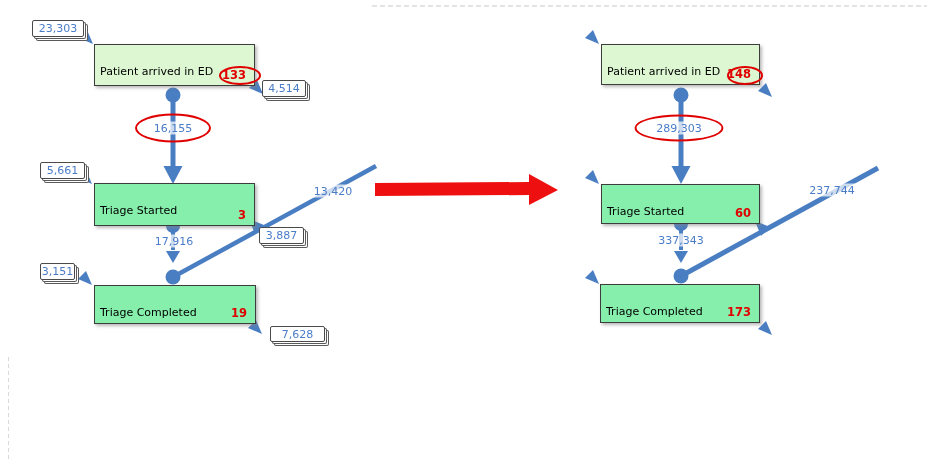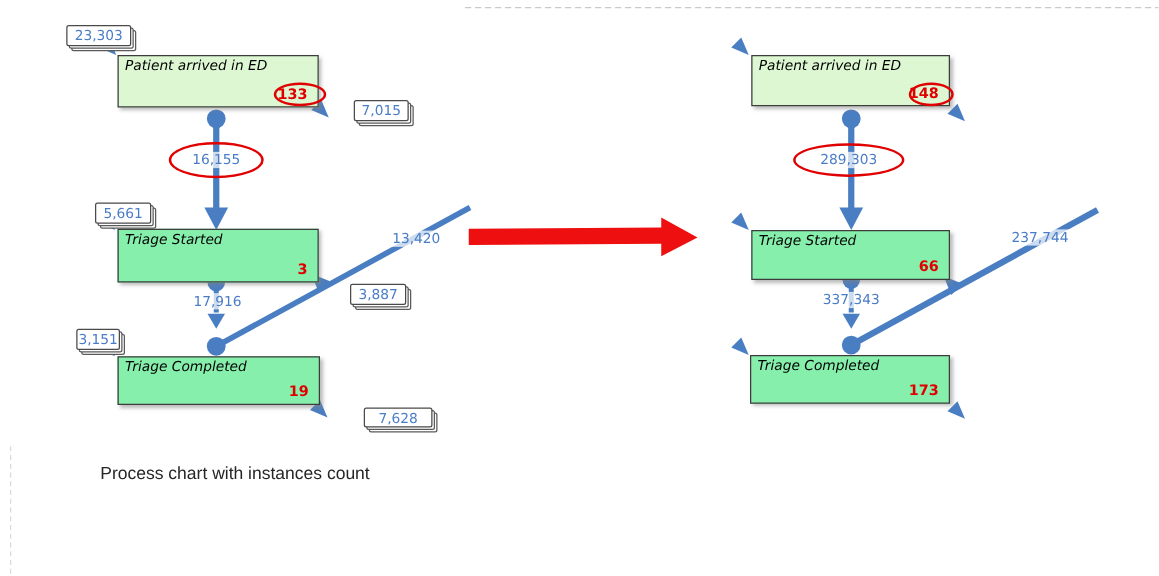--- a/index.html
+++ b/index.html
@@ -20,21 +20,21 @@
   .node {
     position: absolute;
     z-index: 2;
     border: 1.5px solid #3d3d3d;
     box-shadow: 2px 2px 3px rgba(130,130,130,0.55);
     font-size: 11px;
     color: #000;
   }
   .node.green { background: #dcf7d2; }
   .node.blue  { background: #86efac; }
-  .node-label { padding: 1px 5px; white-space: nowrap; font-style: italic; }
+  .node-label { padding: 20px 5px; white-space: nowrap; }
   .node-count {
     position: absolute;
     right: 8px;
     bottom: 3px;
     color: #e00000;
     font-weight: bold;
     font-size: 11.5px;
     text-align: right;
   }
   .count-ellipse {
@@ -49,21 +49,20 @@
     background: #ffffff;
     border: 1px solid #4a4a4a;
     border-radius: 2px;
     box-shadow: 2px 2px 0 -1px #ffffff, 2px 2px 0 0 #5a5a5a,
                 4px 4px 0 -1px #ffffff, 4px 4px 0 0 #5a5a5a;
     color: #4a7cc7;
     font-size: 11px;
     line-height: 15px;
     text-align: center;
     white-space: nowrap;
-    margin-left: 21px;
   }
   .edge-label {
     position: absolute;
     z-index: 5;
     transform: translate(-50%, -50%);
     color: #4a7cc7;
     font-size: 11px;
     background: rgba(255,255,255,0.72);
     padding: 0 2px;
     white-space: nowrap;
@@ -150,23 +149,23 @@
 
   <div class="node blue" style="left:94px;top:285px;width:162px;height:39px">
     <div class="node-label">Triage Completed</div>
     <div class="node-count">19</div>
   </div>
 
   <div class="callout" style="left:32px;top:20px;width:52px;height:17px">
     <span>23,303</span>
   </div>
   <div class="callout" style="left:262px;top:80px;width:44px;height:17px">
-    <span>7,015</span>
-  </div>
-  <div class="callout" style="left:55px;top:162px;width:45px;height:17px">
+    <span>4,514</span>
+  </div>
+  <div class="callout" style="left:40px;top:162px;width:45px;height:17px">
     <span>5,661</span>
   </div>
   <div class="callout" style="left:259px;top:227px;width:45px;height:17px">
     <span>3,887</span>
   </div>
   <div class="callout" style="left:40px;top:263px;width:35px;height:17px">
     <span>3,151</span>
   </div>
   <div class="callout" style="left:270px;top:326px;width:55px;height:16px">
     <span>7,628</span>
@@ -178,28 +177,27 @@
   <div class="edge-label" style="left:333px;top:191px">13,420</div>
 
   <div class="node green" style="left:601px;top:44px;width:159px;height:41px">
     <div class="node-label">Patient arrived in ED</div>
     <div class="count-ellipse" style="left:125px;top:21px;width:36px;height:19px"></div>
     <div class="node-count">148</div>
   </div>
 
   <div class="node blue" style="left:601px;top:184px;width:159px;height:40px">
     <div class="node-label">Triage Started</div>
-    <div class="node-count">66</div>
+    <div class="node-count">60</div>
   </div>
 
   <div class="node blue" style="left:600px;top:284px;width:160px;height:39px">
     <div class="node-label">Triage Completed</div>
     <div class="node-count">173</div>
   </div>
 
   <div class="red-ellipse" style="left:679px;top:128px;width:89px;height:27px"></div>
   <div class="edge-label" style="left:679px;top:128px">289,303</div>
   <div class="edge-label" style="left:681px;top:240px">337,343</div>
   <div class="edge-label" style="left:832px;top:190px">237,744</div>
 
-  <div class="caption" style="left:188px;top:370px">Process chart with instances count</div>
 
 </div>
 
 </body></html>

